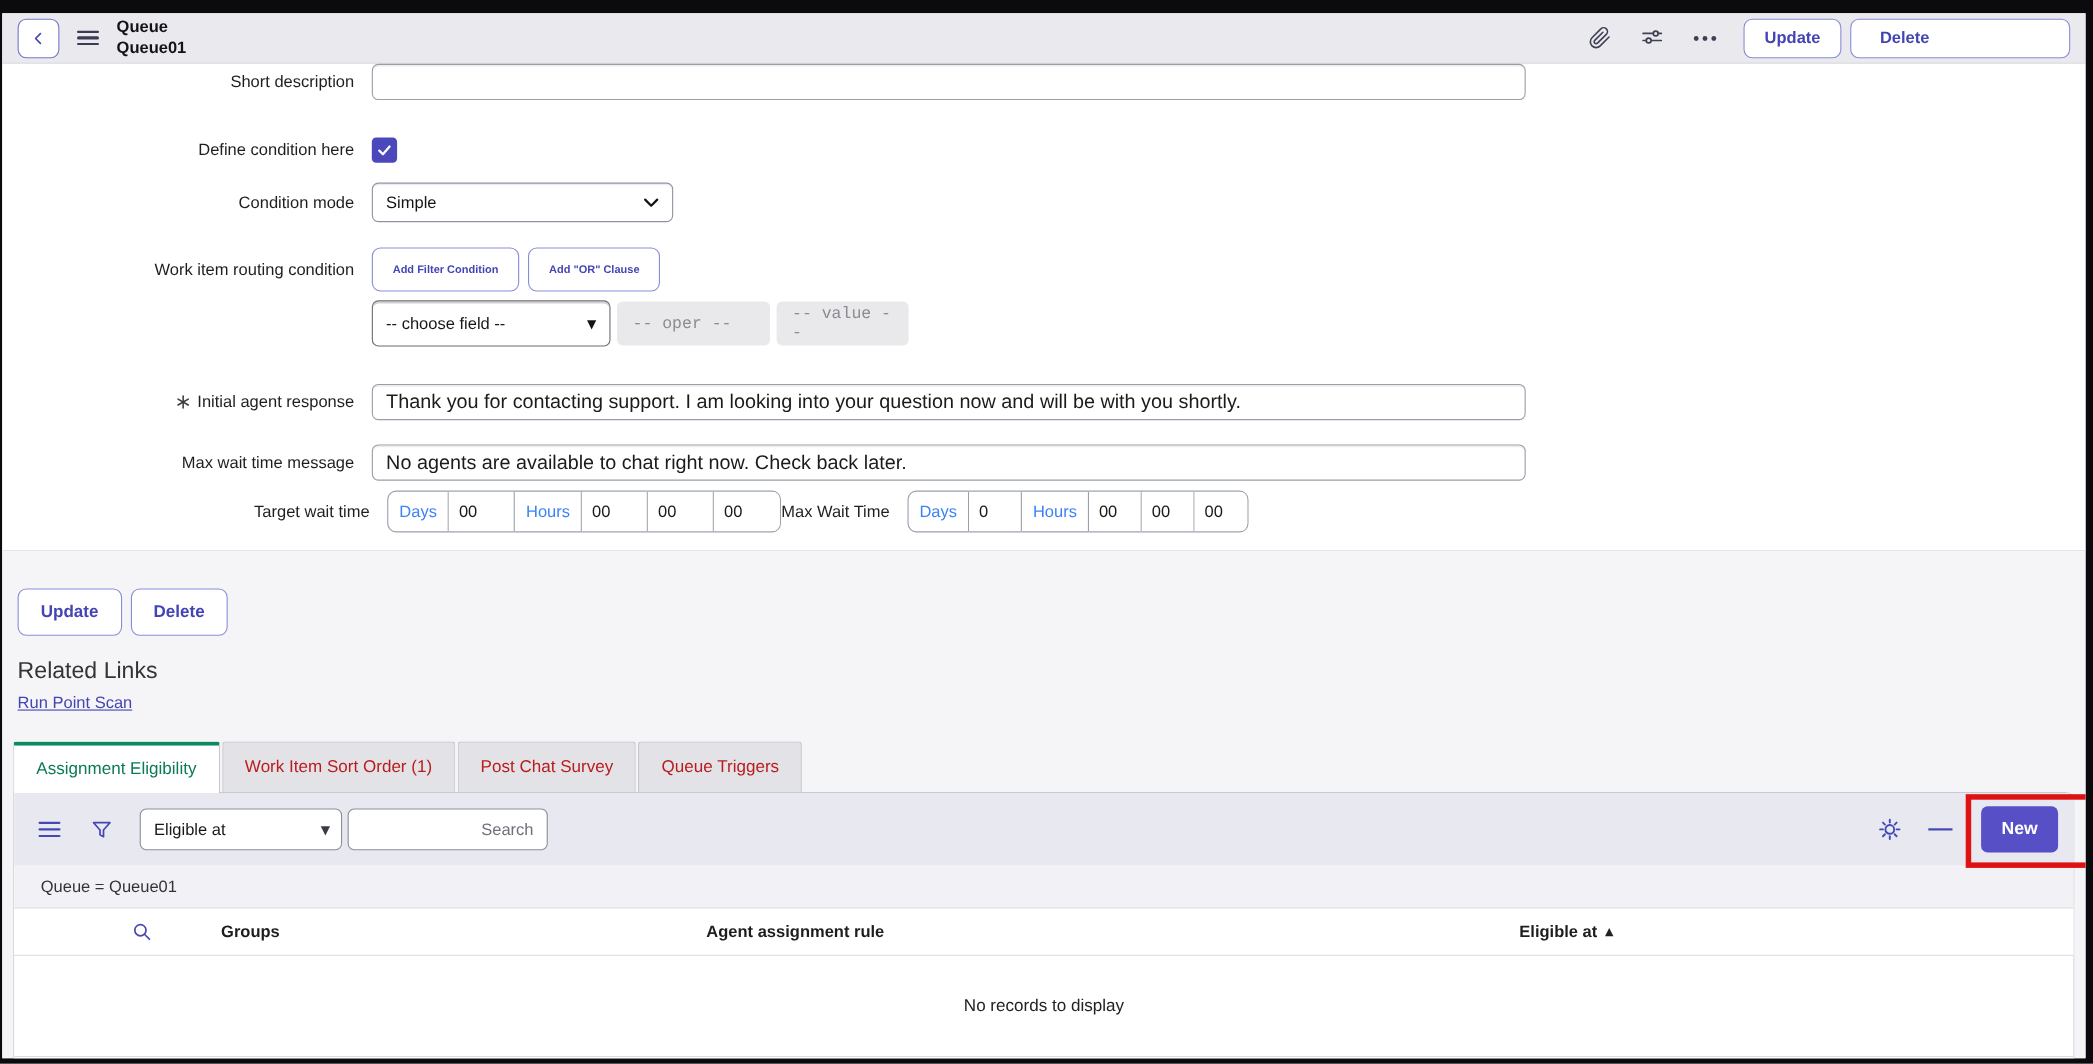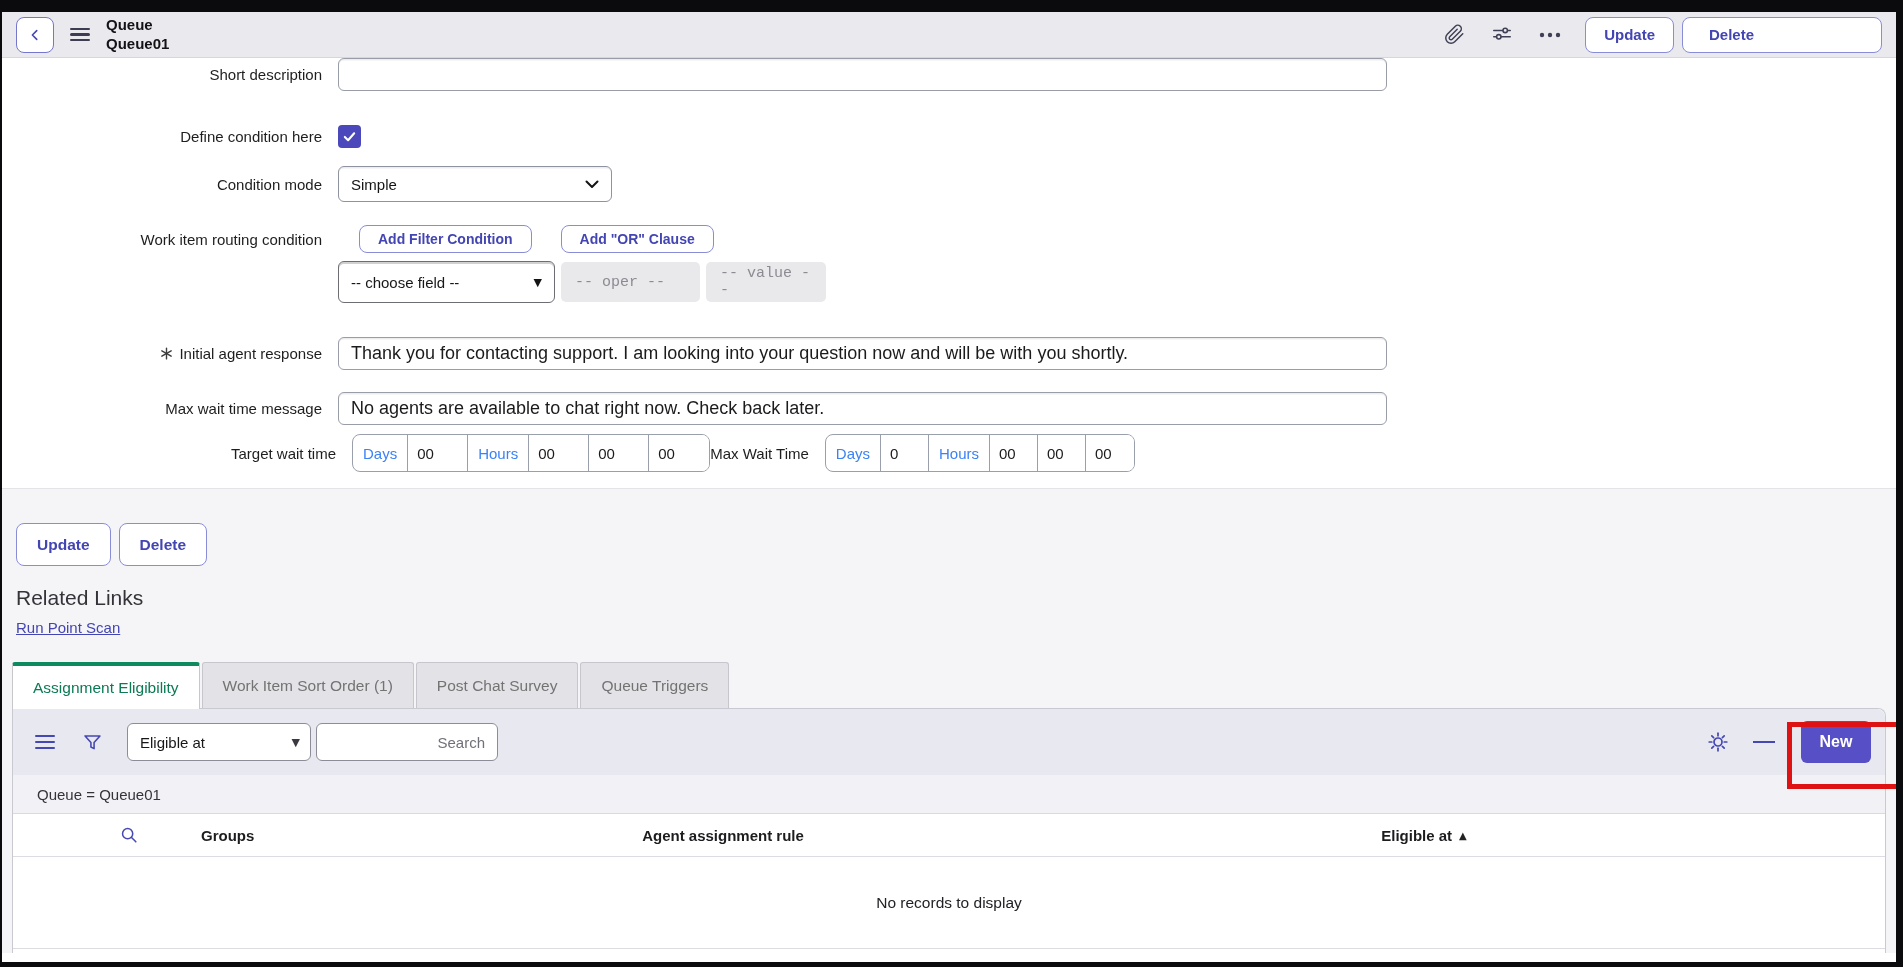--- a/index.html
+++ b/index.html
@@ -19,41 +19,41 @@
   .hdr-btn.delete { width:200px; margin-left:8px; justify-content:flex-start; padding-left:26px; }
 
   
   .form-section { background:#fff; padding-bottom:16px; border-bottom:1px solid #e4e4e8;padding-left:44px; }
   .frow { display:flex; align-items:center; }
   .flabel { width:292px; flex:none; text-align:right; padding-right:16px; font-size:15px; color:#1e1e1e; display:flex; justify-content:flex-end; align-items:center; gap:6px; }
   .txt-input { height:33px; width:1049px; border:1px solid #989da8; border-radius:6px; box-shadow:inset 0 1.5px 0 rgba(0,0,0,0.07); padding:0 12px; font-size:18px; color:#1b1b1b; font-family:"Liberation Sans", sans-serif; background:#fff; }
   .checkbox { width:23px; height:23px; background:#4a48bb; border-radius:4px; display:flex; align-items:center; justify-content:center; cursor:pointer; }
   .select-box { height:36px; border:1px solid #8f93a0; border-radius:6px; box-shadow:inset 0 1.5px 0 rgba(0,0,0,0.07); background:#fff; display:flex; align-items:center; padding:0 12px; font-size:15px; color:#141414; cursor:pointer; }
   .select-box .grow { flex:1; }
-  .cond-btn { height:28px; padding:0 18px; background:#fff; border:1.5px solid #898dd8; border-radius:8px; color:#4345b2; font-weight:bold; font-size:14px; display:flex; align-items:center; cursor:pointer; margin-right:8px; }
+  .cond-btn { height:40px; padding:0 18px; background:#fff; border:1.5px solid #898dd8; border-radius:8px; color:#4345b2; font-weight:bold; font-size:10px; display:flex; align-items:center; cursor:pointer; margin-right:8px; }
   .choose-field { width:217px; height:42px; border:1.5px solid #6d6d74; border-radius:6px; background:#fff; display:flex; align-items:center; padding:0 12px; font-size:15px; color:#17171a; cursor:pointer; box-shadow:inset 0 2px 0 rgba(0,0,0,0.18); }
   .caret-down { font-family:"DejaVu Sans", sans-serif; font-size:11px; color:#141414; }
   .disabled-box { height:40px; background:#e9e9ec; border-radius:5px; display:flex; align-items:center; padding:0 14px; font-size:15px; color:#8b8b92;font-family:Liberation Mono, monospace; }
   .duration { display:inline-flex; align-items:stretch; height:38px; border:1px solid #9aa0ab; border-radius:8px; background:#fff; overflow:hidden; }
   .duration .dlabel { display:flex; align-items:center; padding:0 10px; font-size:15px; color:#3b82f6; border-right:1px solid #9aa0ab; }
   .duration .dlabel + .dval { border-right:1px solid #9aa0ab; }
   .duration .dval { width:60px; border:none; border-right:1px solid #9aa0ab; padding-left:9px; font-size:15px; color:#1b1b1b; font-family:"Liberation Sans", sans-serif; outline:none; }
   .duration .dval:last-child { border-right:none; }
   .duration.compact .dval { width:48px; }
 
   
   .lower { background:#f5f5f8; height:464px; position:relative; }
   .actions { padding:34px 0 0 14px; display:flex; gap:8px; }
   .action-btn { height:43px; padding:0 20px; background:#fff; border:1.5px solid #898dd8; border-radius:8px; color:#4345b2; font-weight:bold; font-size:15.5px; display:flex; align-items:center; cursor:pointer; }
   .related-heading { margin:20px 0 0 14px; font-size:21px; color:#333338; }
   .related-link { margin:9px 16px 0 14px; font-size:15px; color:#4345b2; text-decoration:underline; display:inline-block; cursor:pointer; }
 
   
   .tabs { display:flex; margin:25px 0 0 10px; align-items:flex-end; position:relative; z-index:2; }
-  .tab { height:46px; padding:0 20px; display:flex; align-items:center; font-size:15.5px; color:#737373; background:#e3e3e7; border:1px solid #c6c6cc; border-bottom:none; border-radius:3px 3px 0 0; margin-right:2px; cursor:pointer; }
+  .tab { height:46px; padding:0 20px; display:flex; align-items:center; font-size:15.5px; color:#b91c1c; background:#e3e3e7; border:1px solid #c6c6cc; border-bottom:none; border-radius:3px 3px 0 0; margin-right:2px; cursor:pointer; }
   .tab.active { background:#fff; color:#0c7a55; border-top:4px solid #0f8a5f; margin-bottom:-1px; height:47px; }
 
   
   .card { margin:0 10px; background:#fff; border:1px solid #c9c9d2; border-bottom:none; border-top-right-radius:8px; height:245px; position:relative; z-index:1; }
   .toolbar { height:66px; background:#e8e9f0; border-top-right-radius:8px; display:flex; align-items:center; padding:0 14px 0 22px; }
   .tb-icon { display:flex; align-items:center; justify-content:center; width:26px; height:26px; cursor:pointer; }
   .tb-burger { width:20px; display:flex; flex-direction:column; gap:3.5px; cursor:pointer; margin-right:24px; }
   .tb-burger span { display:block; height:2.5px; background:#4547b2; border-radius:2px; }
   .tb-select { width:184px; height:38px; background:#fff; border:1px solid #8d8d99; border-radius:6px; display:flex; align-items:center; padding:0 10px 0 12px; font-size:15px; color:#17171a; cursor:pointer; margin-left:22px; }
   .tb-select .grow { flex:1; }
@@ -149,21 +149,21 @@
       <div class="select-box" style="width:274px;">
         <span class="grow">Simple</span>
         <span>
           <svg width="14" height="9" viewBox="0 0 14 9">
               <polyline points="1.5,1.5 7,7 12.5,1.5" fill="none" stroke="#141414" stroke-width="2" stroke-linecap="round" stroke-linejoin="round"></polyline>
             </svg>
         </span>
       </div>
     </div>
 
-    <div class="frow" style="margin-top:23px;gap:21px;">
+    <div class="frow" style="margin-top:23px;">
       <div class="flabel">Work item routing condition</div>
       <button class="cond-btn">Add Filter Condition</button>
       <button class="cond-btn">Add "OR" Clause</button>
     </div>
 
     <div class="frow" style="margin-top:8px;">
       <div class="flabel"></div>
       <div class="choose-field">
         <span style="flex:1;">-- choose field --</span>
         <span class="caret-down">▼</span>

